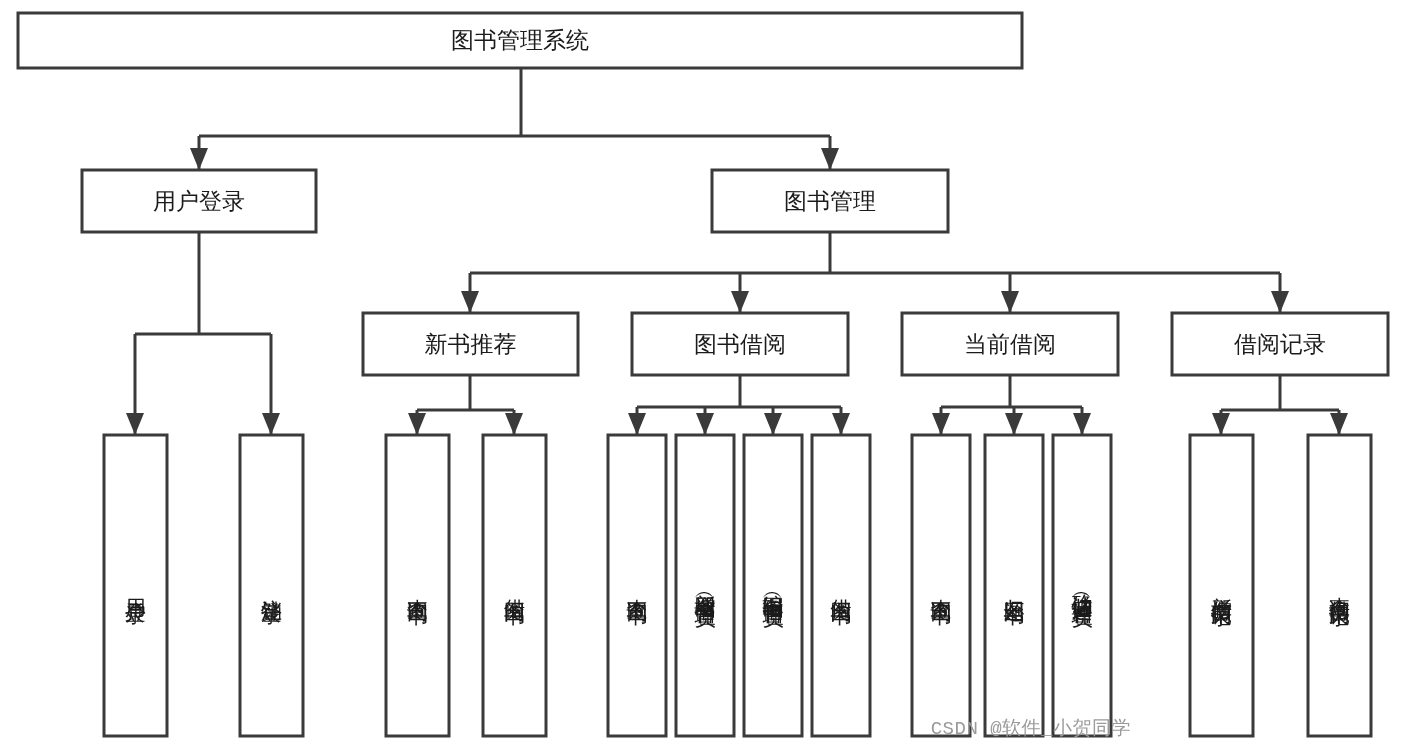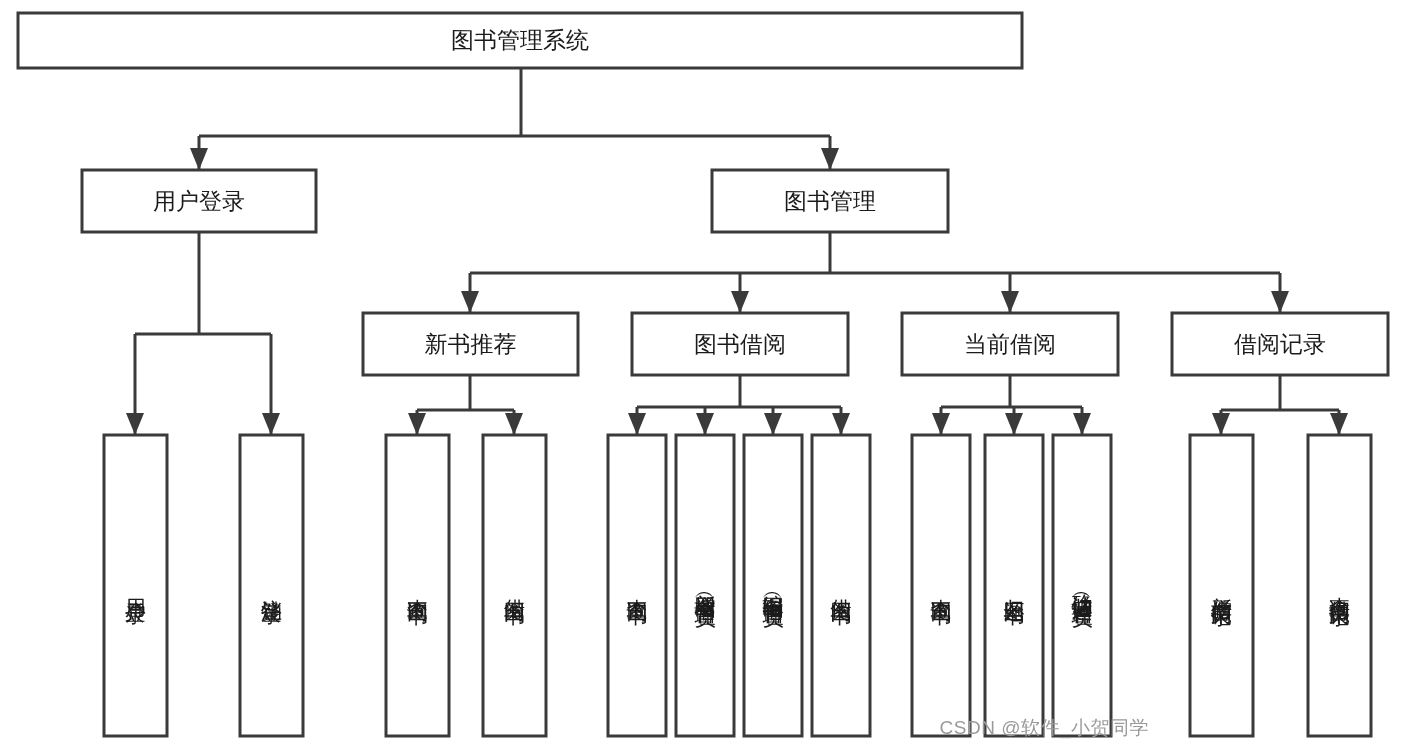--- a/index.html
+++ b/index.html
@@ -63,23 +63,23 @@
     text-orientation: upright;
     font-family: "DejaVu Sans", "Liberation Sans", sans-serif;
     font-size: 21px;
     line-height: 1.05;
     color: #1b1b1b;
     letter-spacing: 2px;
     white-space: nowrap;
   }
   .watermark {
     position: absolute;
-    right: 6px;
+    right: 24px;
     bottom: 6px;
-    font-family: Liberation Sans, sans-serif;
+    font-family: Liberation Mono, monospace;
     font-size: 19px;
     color: #9a9a9a;
     letter-spacing: 0.5px;
     user-select: none;
   }
 </style>
 </head>
 <body>
 
 <div id="diagram-root">

